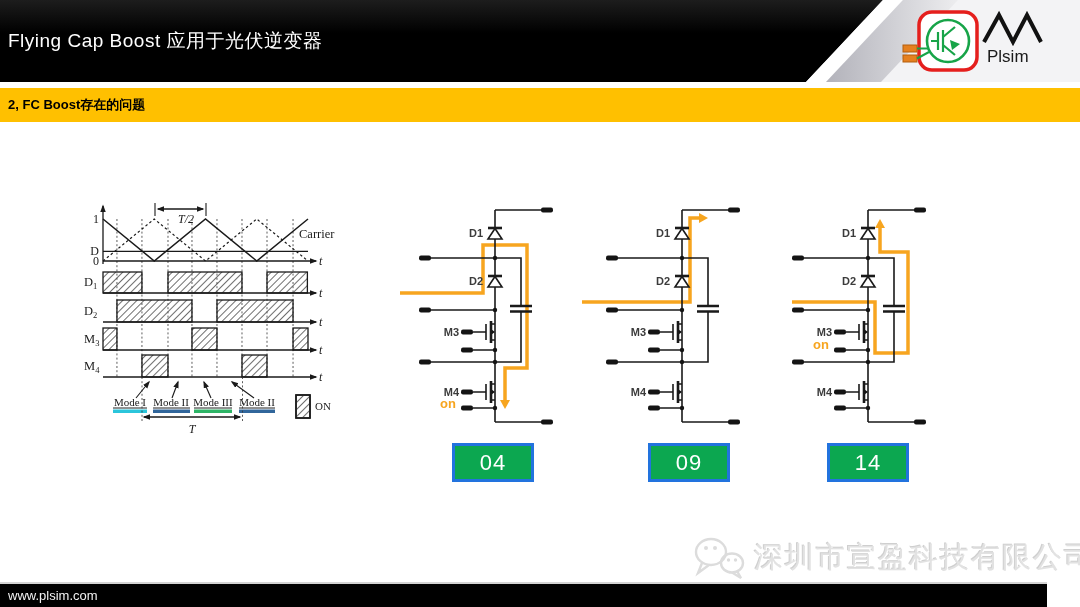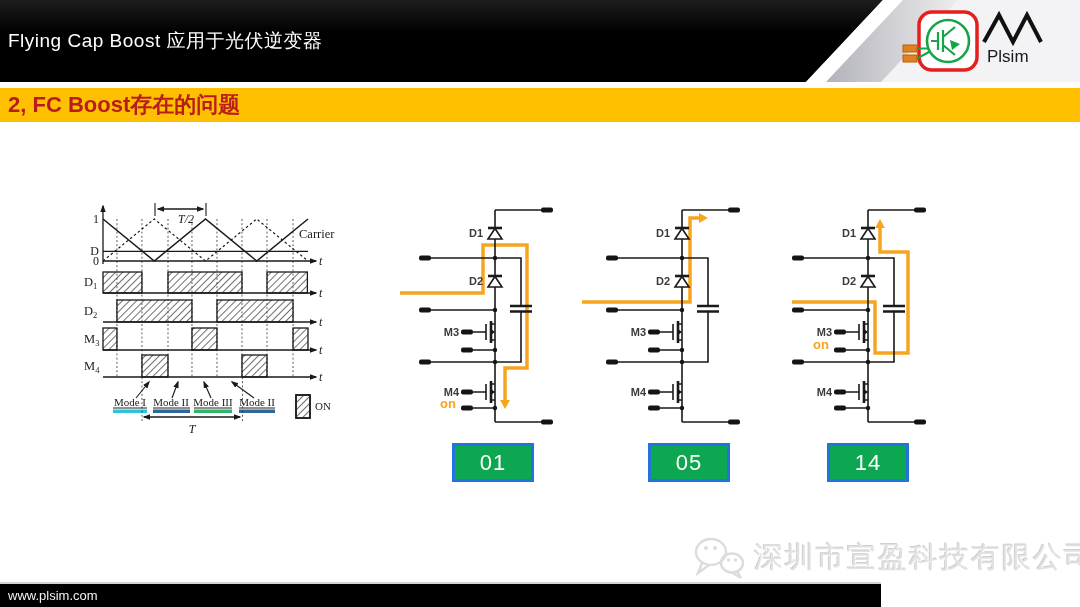--- a/index.html
+++ b/index.html
@@ -4,21 +4,21 @@
 <style>
   html,body{margin:0;padding:0;background:#888;}
   #slide{position:relative;width:1080px;height:607px;background:#fff;overflow:hidden;
          font-family:"Liberation Sans",sans-serif;}
   
   #header{position:absolute;left:0;top:0;width:1080px;height:82px;background:linear-gradient(#1d1d1d,#000 40%);}
   #header-deco{position:absolute;left:0;top:0;}
   #slide-title{position:absolute;left:8px;top:28px;color:#fff;font-size:19px;letter-spacing:.5px;white-space:nowrap;}
   
   #section-bar{position:absolute;left:0;top:88px;width:1080px;height:34px;background:var(--accent-yellow,#FFC000);}
-  #section-title{position:absolute;left:8px;top:0;line-height:34px;font-size:22px;font-weight:700;color:#b91c1c;}
+  #section-title{position:absolute;left:8px;top:0;line-height:34px;font-size:13px;font-weight:700;color:#000000;}
   
   #content-heading{position:absolute;left:33px;top:141px;font-family:"Liberation Serif",serif;
                    font-weight:700;font-size:17.5px;color:#111;}
   
   .ax{font:12px "Liberation Serif",serif;fill:#1a1a1a;}
   .it{font:italic 12px "Liberation Serif",serif;fill:#1a1a1a;}
   .rowlab{font:12.5px "Liberation Serif",serif;fill:#1a1a1a;}
   .modelab{font:11px "Liberation Serif",serif;fill:#1a1a1a;}
   .carrier{fill:none;stroke:#1a1a1a;stroke-width:1.5;}
   .carrier.dot{stroke-dasharray:2.5,2.5;stroke-width:1.2;}
@@ -40,21 +40,21 @@
   .opath{stroke:var(--path-orange,#F7A51F);stroke-width:3.5;fill:none;stroke-linejoin:miter;}
   
   .state-box{position:absolute;top:443px;width:82px;height:39px;box-sizing:border-box;
              background:var(--state-green,#0CA750);border:3px solid var(--state-border,#2273DE);
              color:#fff;font-size:22px;letter-spacing:1px;display:flex;align-items:center;justify-content:center;}
   
   #watermark{position:absolute;left:690px;top:534px;display:flex;align-items:center;gap:6px;}
   #watermark-text{font-size:29px;letter-spacing:2px;color:#e2e2e2;
                   text-shadow:1px 1px 0 #fff,-1px -1px 0 #cfcfcf;white-space:nowrap;}
   
-  #footer-bar{position:absolute;left:0;bottom:0;width:881px;height:23px;background:#000;
+  #footer-bar{position:absolute;left:0;bottom:0;width:1047px;height:23px;background:#000;
               border-top:2px solid #d4d4d4;}
   #footer-url{position:absolute;left:8px;top:0;line-height:23px;color:#f2f2f2;font-size:13px;}
 </style>
 </head>
 <body>
 
 <div id="slide">
 
   <div id="header">
     <svg id="header-deco" width="1080" height="82" viewBox="0 0 1080 82">
@@ -347,24 +347,24 @@
       <circle class="jdot" cx="100" cy="213" r="2.2"></circle>
     </g>
     <text class="clab" x="88" y="42" text-anchor="end">D1</text>
     <text class="clab" x="88" y="90" text-anchor="end">D2</text>
     <text class="clab" x="64" y="141" text-anchor="end">M3</text>
     <text class="clab" x="64" y="201" text-anchor="end">M4</text>
     <text class="onlab" x="45" y="154">on</text>
   </svg>
 
   <div class="state-box" style="left:452px">
-    <span>01</span>
+    <span>04</span>
   </div>
   <div class="state-box" style="left:648px">
-    <span>05</span>
+    <span>09</span>
   </div>
   <div class="state-box" style="left:827px">
     <span>14</span>
   </div>
 
   <div id="watermark">
     <svg width="58" height="48" viewBox="0 0 58 48">
       <g stroke="#dcdcdc" stroke-width="2.4" fill="none">
         <ellipse cx="21" cy="18" rx="15" ry="13"></ellipse>
         <path d="M12,29 L8,39 L19,31"></path>

